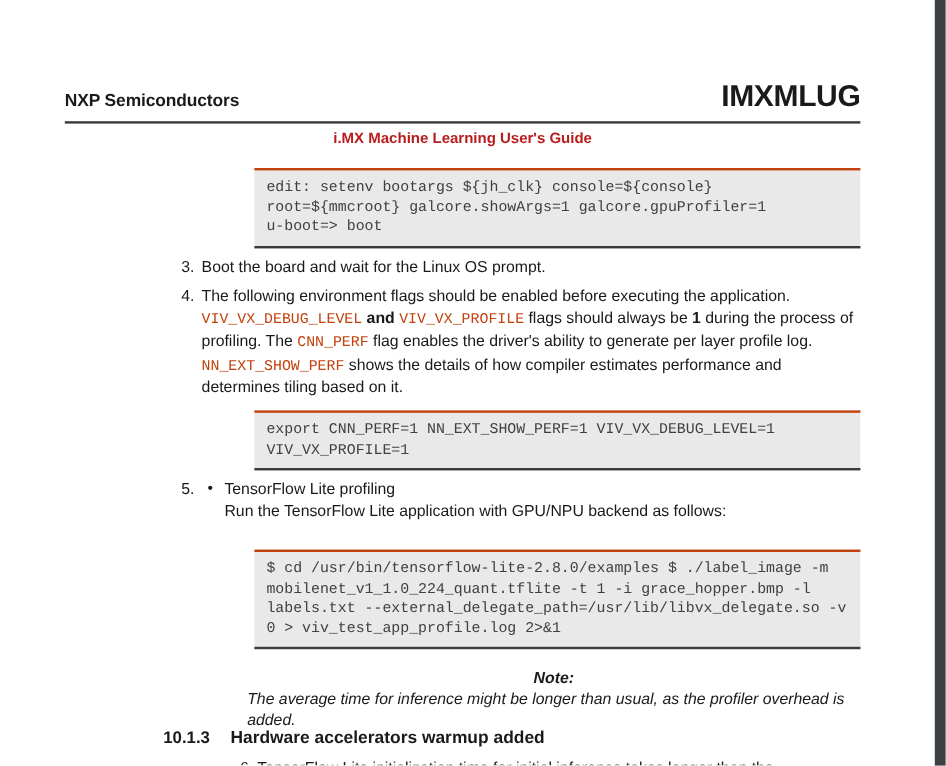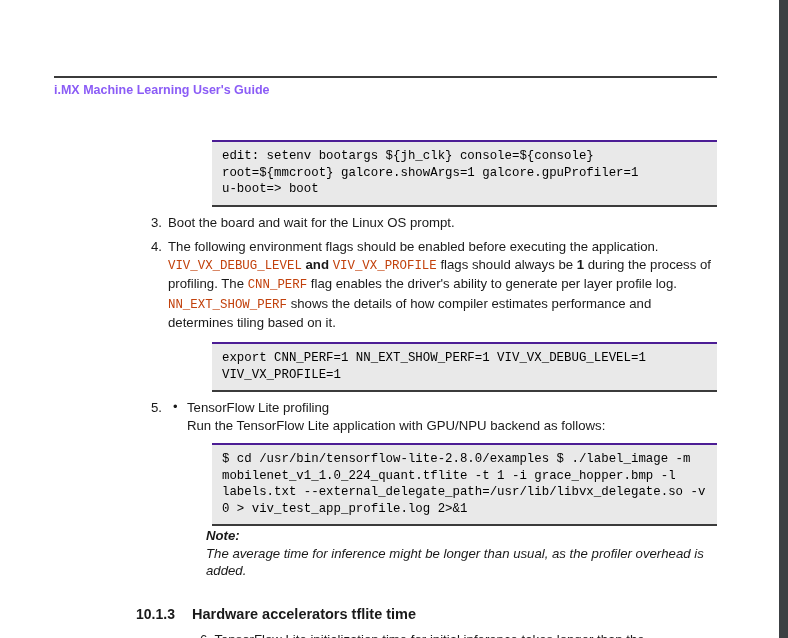--- a/index.html
+++ b/index.html
@@ -63,43 +63,43 @@
     color: #1a1a1a;
     line-height: 1;
   }
   .header-rule {
     margin-top: 8px;
     height: 2px;
     background: #3b3b3b;
   }
   .doc-subtitle {
     margin-top: 5px;
-    text-align: left;
+    text-align: center;
     font-size: 12.5px;
     font-weight: bold;
-    color: #8b5cf6;
+    color: #b91c1c;
   }
 
   
   .content {
     position: absolute;
     left: 136px;
     top: 140px;
     width: 581px;
   }
 
   
   .code-block {
     background: #e9e9e9;
-    border-top: 2px solid #4c1d95;
+    border-top: 2px solid #c2410c;
     border-bottom: 2px solid #3b3b3b;
     font-family: "Liberation Mono", "DejaVu Sans Mono", monospace;
     font-size: 12.4px;
     line-height: 16.5px;
-    color: #000000;
+    color: #404040;
     padding: 6px 10px 7px 10px;
     white-space: pre-wrap;
     word-break: break-word;
     box-sizing: border-box;
   }
   .cb-indent {
     margin-left: 76px;
     width: 505px;
   }
 
@@ -167,21 +167,22 @@
     line-height: 17.6px;
     margin: 4px 0 0 0;
     padding-left: 70px;
   }
   .note-label {
     font-size: 13.2px;
     line-height: 17.6px;
     font-weight: bold;
     font-style: italic;
     padding-left: 70px;
-    margin: 1px 0 0 0;
+    margin: 15px 0 0 0;
+    text-align: center;
   }
   .note-body {
     font-size: 13.2px;
     line-height: 17.6px;
     font-style: italic;
     padding-left: 70px;
     margin: 0;
   }
 
   
@@ -223,20 +224,24 @@
     top: -1px;
     padding-left: 32px;
   }
 </style>
 </head>
 <body>
 
 <div class="page">
 
   <div class="doc-header">
+    <div class="header-row">
+      <div class="company">NXP Semiconductors</div>
+      <div class="doc-id">IMXMLUG</div>
+    </div>
     <div class="header-rule"></div>
     <div class="doc-subtitle">i.MX Machine Learning User's Guide</div>
   </div>
 
   <div class="content">
 
     <div class="code-block cb-indent">edit: setenv bootargs ${jh_clk} console=${console} root=${mmcroot} galcore.showArgs=1 galcore.gpuProfiler=1
 u-boot=&gt; boot</div>
 
     <ol class="steps">
@@ -261,29 +266,29 @@
 
         <ul class="bullets">
           <li class="bullet">
             <span>TensorFlow Lite profiling</span>
           </li>
           <li class="bullet-sub">Run the TensorFlow Lite application with GPU/NPU backend as follows:</li>
         </ul>
       </li>
     </ol>
 
-    <div class="code-block cb-indent" style="margin-top:9px;">$ cd /usr/bin/tensorflow-lite-2.8.0/examples $ ./label_image -m mobilenet_v1_1.0_224_quant.tflite -t 1 -i grace_hopper.bmp -l labels.txt --external_delegate_path=/usr/lib/libvx_delegate.so -v 0 &gt; viv_test_app_profile.log 2&gt;&amp;1</div>
+    <div class="code-block cb-indent" style="margin-top:24px;">$ cd /usr/bin/tensorflow-lite-2.8.0/examples $ ./label_image -m mobilenet_v1_1.0_224_quant.tflite -t 1 -i grace_hopper.bmp -l labels.txt --external_delegate_path=/usr/lib/libvx_delegate.so -v 0 &gt; viv_test_app_profile.log 2&gt;&amp;1</div>
 
     <p class="note-label">Note:</p>
     <p class="note-body">The average time for inference might be longer than usual, as the profiler overhead is added.</p>
   </div>
 
   <div class="section-head">
     <span class="sec-num">10.1.3</span>
-    <span class="sec-title">Hardware accelerators tflite time</span>
+    <span class="sec-title">Hardware accelerators warmup added</span>
   </div>
 
   <div class="clipped-line">
     <div class="inner">6. TensorFlow Lite initialization time for initial inference takes longer than the</div>
   </div>
 
 </div>
 
 <div class="right-rail"></div>
 

